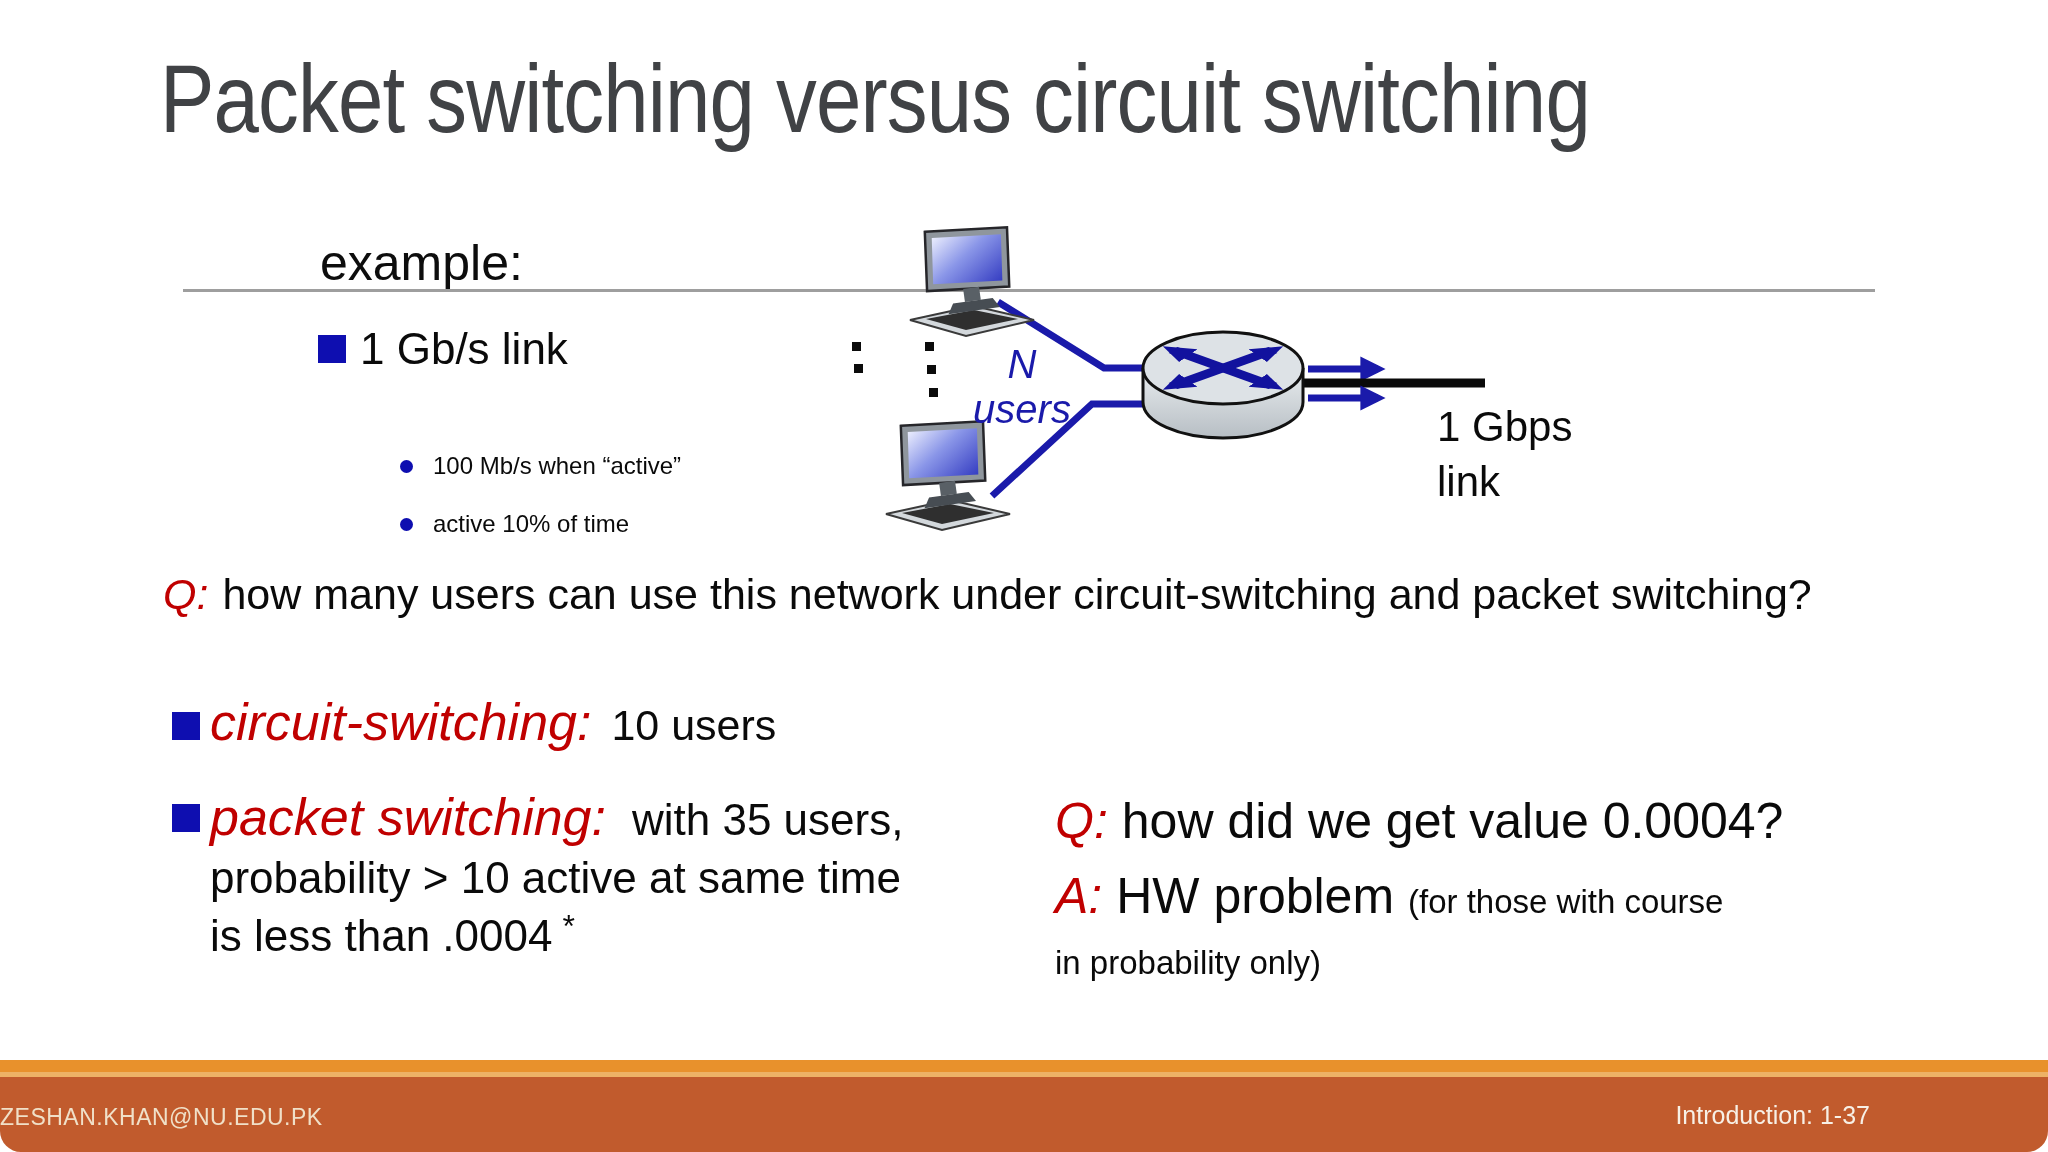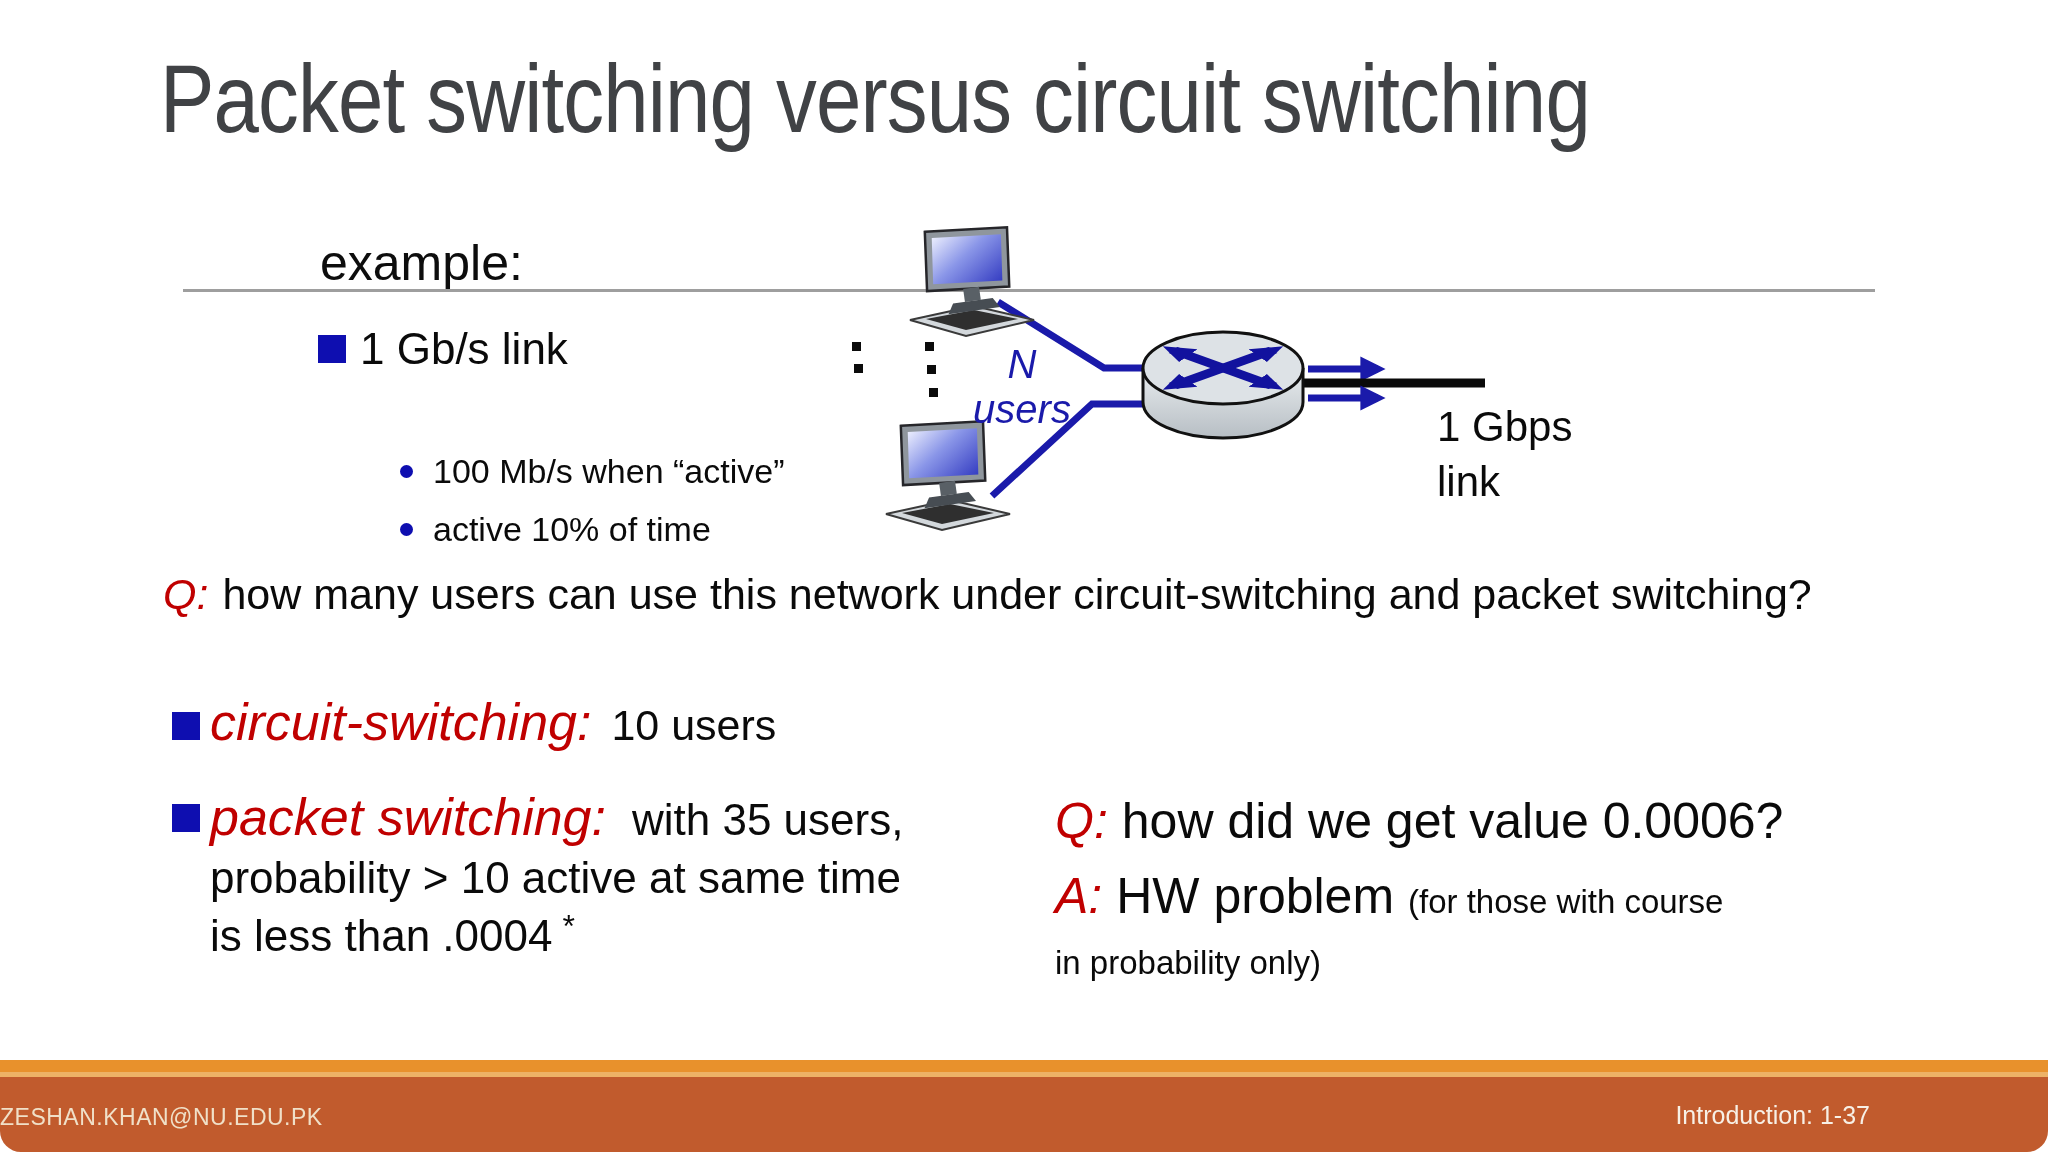--- a/index.html
+++ b/index.html
@@ -10,21 +10,21 @@
   .title{left:160px;top:44px;font-size:96px;line-height:1.15;color:var(--title-gray,#404245);
          transform:scaleX(0.85);transform-origin:left top;white-space:nowrap;letter-spacing:-1px;}
 
   .example-heading{left:320px;top:234px;font-size:50px;color:#0d0d0d;}
   .underline{left:183px;top:289px;width:1692px;height:3px;background:#9e9e9e;}
 
   .bullet{left:318px;display:flex;align-items:center;gap:14px;font-size:44px;white-space:nowrap;}
   .sq{width:28px;height:28px;background:var(--bullet-blue,#0e0eb0);flex:none;}
   .bullet1{top:324px;} .bullet2{top:391px;}
 
-  .subbullet{left:400px;display:flex;align-items:center;gap:20px;font-size:34px;white-space:nowrap;}
+  .subbullet{left:400px;display:flex;align-items:center;gap:20px;font-size:24px;white-space:nowrap;}
   .dot{width:13px;height:13px;border-radius:50%;background:var(--bullet-blue,#0e0eb0);flex:none;}
   .sub1{top:452px;} .sub2{top:510px;}
 
   .diagram{left:830px;top:220px;width:770px;height:320px;}
   .nusers{left:960px;top:342px;width:124px;text-align:center;font-size:40px;line-height:1.12;
           font-style:italic;color:var(--diagram-blue,#1a1aaa);white-space:pre-line;}
   .gbps{left:1437px;top:400px;font-size:42px;line-height:1.3;white-space:pre-line;color:#0a0a0a;}
 
   .q1{left:163px;top:570px;font-size:43px;white-space:nowrap;}
   .qa-prefix{color:var(--accent-red,#c00000);font-style:italic;}
@@ -158,21 +158,21 @@
       </div>
       <div>probability &gt; 10 active at same time</div>
       <div>
         <span>is less than .0004</span><span class="fnote">*</span>
       </div>
     </div>
   </div>
 
   <div class="abs qa2">
     <div class="q2">
-      <span class="qa-prefix">Q:</span><span class="gap"></span><span>how did we get value 0.0006?</span>
+      <span class="qa-prefix">Q:</span><span class="gap"></span><span>how did we get value 0.0004?</span>
     </div>
     <div class="a2">
       <span class="qa-prefix">A:</span><span class="gap"></span><span>HW problem</span>
       <span class="note">(for those with course in probability only)</span>
     </div>
   </div>
 
   <div class="abs footer">
     <div class="f-strip1"></div>
     <div class="f-strip2"></div>

